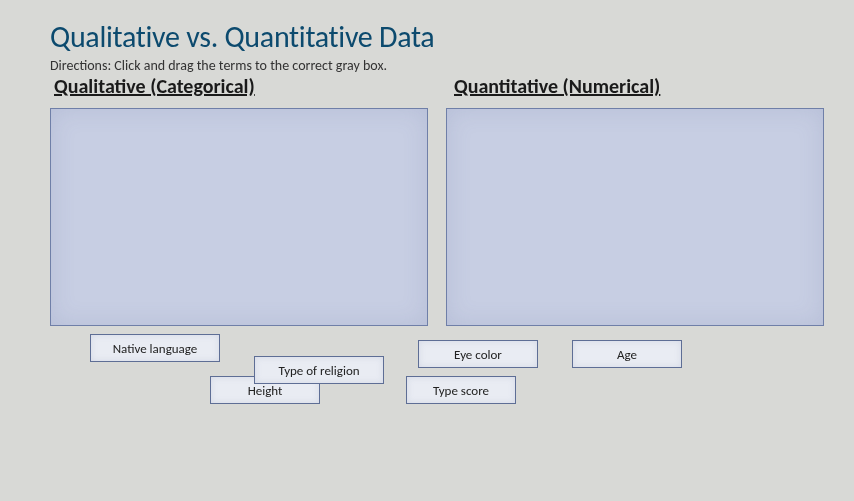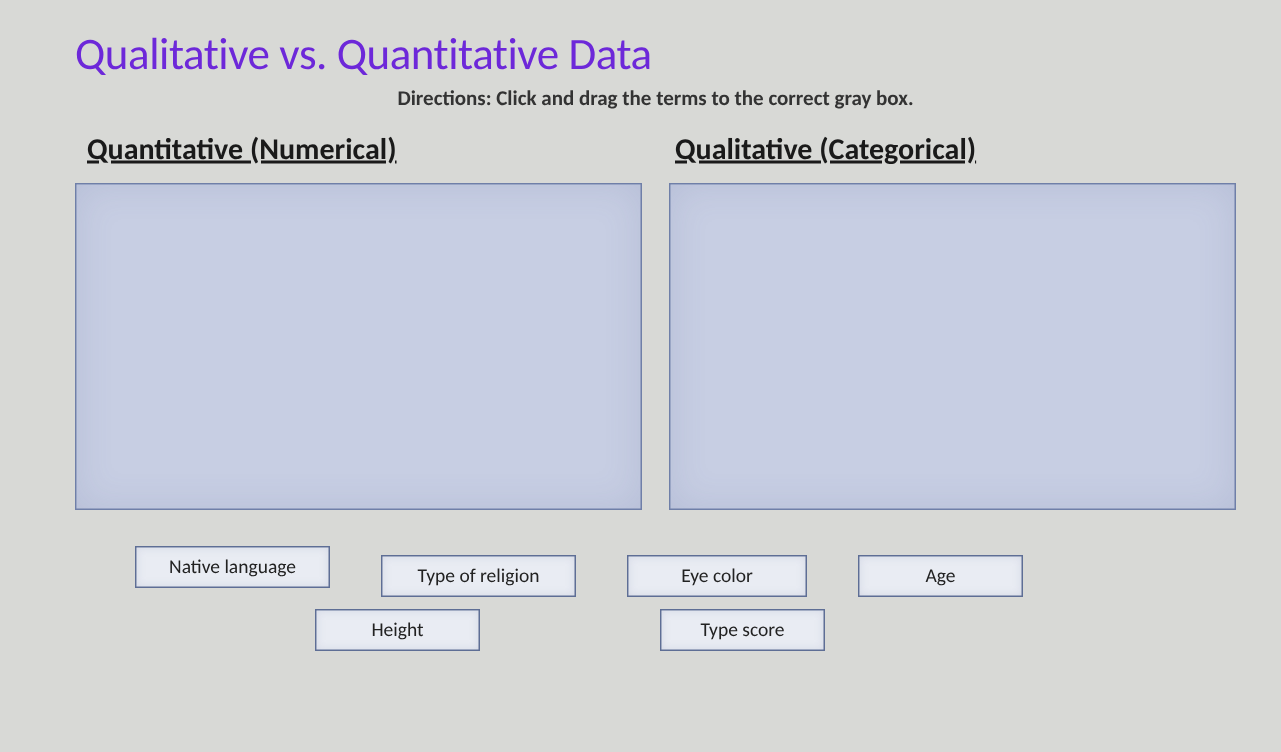--- a/index.html
+++ b/index.html
@@ -8,30 +8,28 @@
     height: 501px;
     background: #d8d9d6;
     font-family: Calibri, 'Segoe UI', Arial, sans-serif;
     padding: 18px 30px 10px 50px;
     color: #222;
     overflow: hidden;
   }
   .title {
     font-size: 30px;
     font-weight: 400;
-    color: #6d28d9;
+    color: #0c4a6e;
     letter-spacing: -0.3px;
     margin-bottom: 2px;
   }
   .directions {
     font-size: 14px;
-    font-weight: 700;
+    font-weight: 400;
     color: #333;
-    margin-bottom: 14px;
-    text-align: center;
   }
   .columns {
     display: flex;
     gap: 18px;
   }
   .col {
     flex: 1;
     display: flex;
     flex-direction: column;
   }
@@ -45,21 +43,21 @@
   }
   .col-head.right { margin-left: 8px; }
   .dropzone {
     width: 100%;
     height: 218px;
     background: #c7cee3;
     border: 1px solid #6f7fa8;
     box-shadow: inset 0 0 25px rgba(90,100,150,0.15);
   }
   .terms-area {
-    margin-top: 24px;
+    margin-top: 8px;
     padding-left: 40px;
     display: flex;
     flex-wrap: wrap;
     align-items: flex-start;
     gap: 0;
     width: 780px;
   }
   .term {
     display: inline-flex;
     align-items: center;
@@ -68,41 +66,41 @@
     border: 1px solid #5e6e95;
     font-size: 13px;
     color: #222;
     height: 28px;
     padding: 0 14px;
     min-width: 110px;
     cursor: grab;
     box-shadow: inset 0 0 6px rgba(150,160,190,0.25);
   }
   .row1 { display:flex; gap:34px; margin-bottom:14px; align-items:center; }
-  .row2 { display:flex; gap:34px; margin-left:120px; align-items:center; }
+  .row2 { display:flex; margin-left:120px; align-items:center; }
   .term.nl { min-width:130px; }
-  .term.tr { min-width:130px; position:relative; top:6px; }
+  .term.tr { min-width:130px; position:relative; top:22px; }
   .term.age { min-width:110px; position:relative; top:6px; }
   .term.ec { min-width:120px; position:relative; top:6px; }
   .term.ht { min-width:110px; }
   .term.ts { min-width:110px; margin-left:86px; }
 </style>
 </head>
 <body>
 
 <div class="title">Qualitative vs. Quantitative Data</div>
 <div class="directions">Directions: Click and drag the terms to the correct gray box.</div>
 
 <div class="columns">
   <div class="col">
-    <div class="col-head right">Quantitative (Numerical)</div>
+    <div class="col-head">Qualitative (Categorical)</div>
     <div class="dropzone"></div>
   </div>
   <div class="col">
-    <div class="col-head">Qualitative (Categorical)</div>
+    <div class="col-head right">Quantitative (Numerical)</div>
     <div class="dropzone"></div>
   </div>
 </div>
 
 <div class="terms-area">
   <div class="row1">
     <div class="term nl">Native language</div>
     <div class="term tr">Type of religion</div>
     <div class="term ec">Eye color</div>
     <div class="term age">Age</div>

